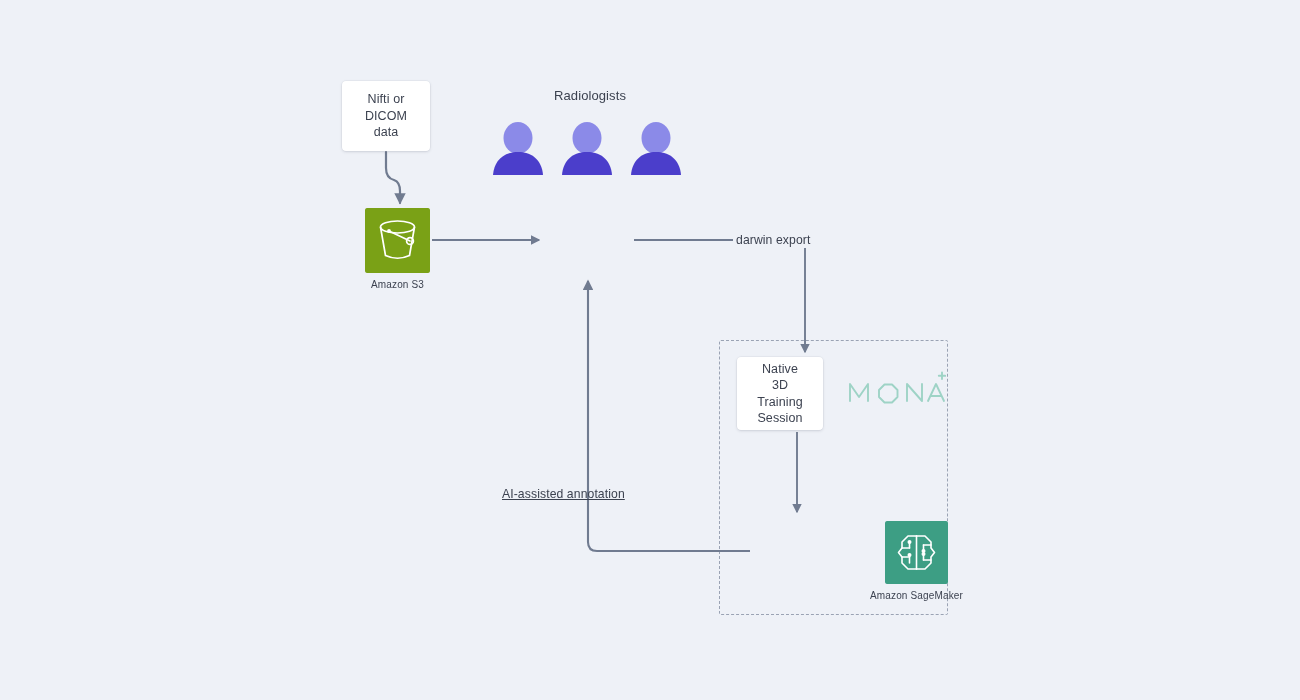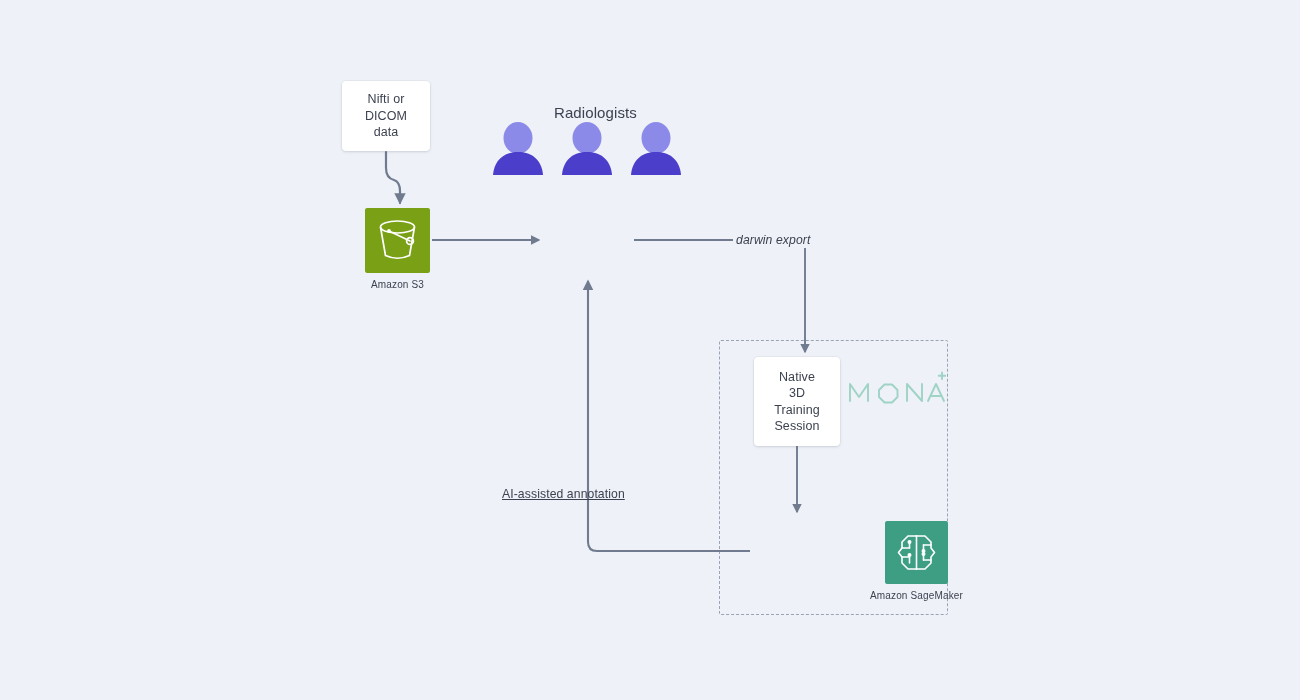--- a/index.html
+++ b/index.html
@@ -38,33 +38,33 @@
     color: #3c4250;
     font-size: 12.5px;
     line-height: 1.32;
     letter-spacing: 0.1px;
     box-sizing: border-box;
     padding: 4px 16px;
     white-space: pre-line;
   }
   #node-nifti { left: 342px; top: 81px; width: 88px; height: 70px; }
   #node-v7    { left: 545px; top: 206px; width: 87px; height: 67px; }
-  #node-train { left: 754px; top: 357px; width: 86px; height: 89px; }
+  #node-train { left: 737px; top: 357px; width: 86px; height: 73px; }
   #node-infer { left: 752px; top: 518px; width: 88px; height: 71px; }
 
   .edge-label {
     position: absolute;
     color: #3c4250;
     font-size: 12.2px;
     letter-spacing: 0.1px;
     white-space: nowrap;
   }
-  #label-darwin { left: 736px; top: 233px; font-style: italic; }
+  #label-darwin { left: 736px; top: 233px; }
   #label-aiassist { left: 502px; top: 487px; text-decoration: underline; }
-  #label-radiologists { left: 554px; top: 104px; font-size: 15px; }
+  #label-radiologists { left: 554px; top: 88px; font-size: 13px; }
 
   .aws-tile {
     position: absolute;
     display: flex;
     flex-direction: column;
     align-items: center;
   }
   .aws-square {
     border-radius: 2px;
     display: block;

